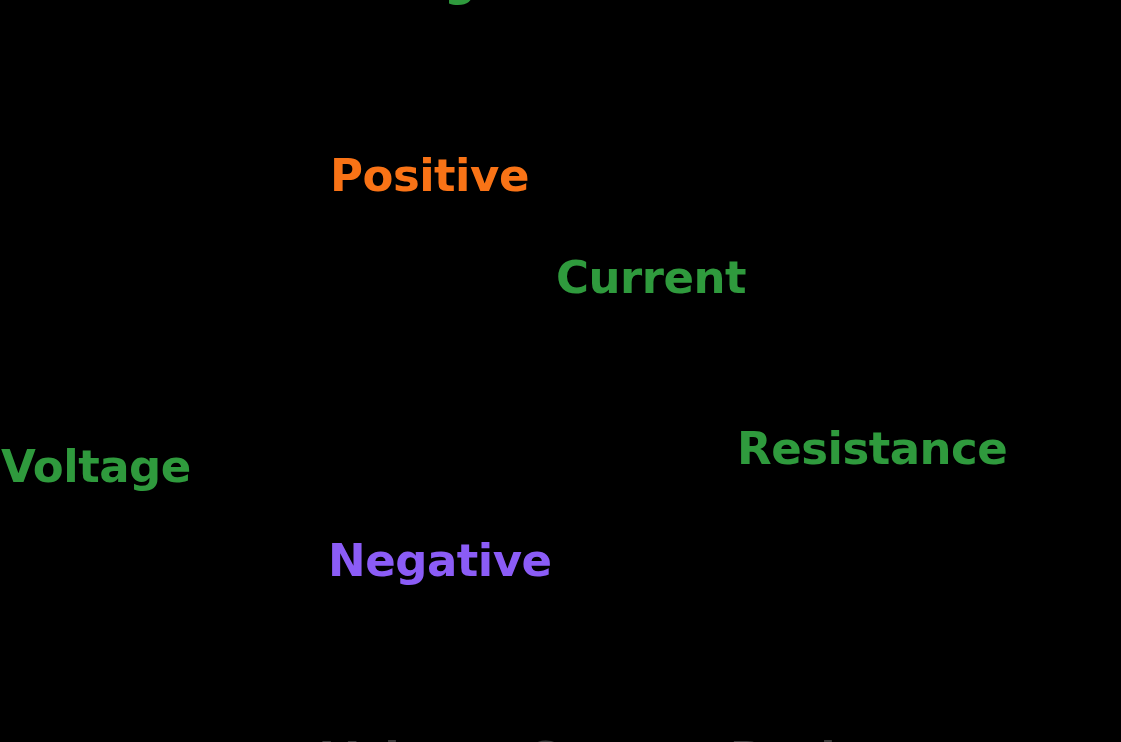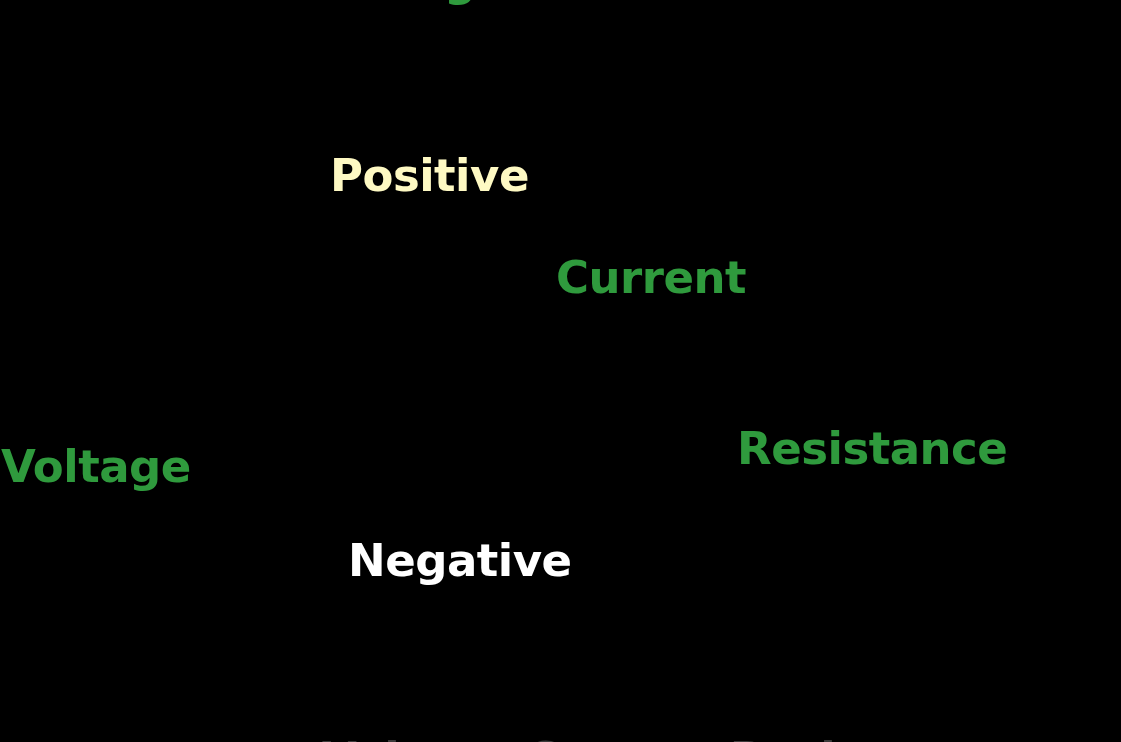--- a/index.html
+++ b/index.html
@@ -76,29 +76,29 @@
 <body>
 
 <div id="canvas" style="width: 1121px; height: 742px; background: rgb(0, 0, 0);">
 
   <div class="clip-band" id="clip-top">
     <div class="inner">
       <span class="tok-green">Voltage</span><span class="sp"></span><span class="tok-green">is</span><span class="sp"></span><span class="tok-red">Resistance</span><span class="sp"></span><span class="tok-dim">times</span><span class="sp"></span><span class="tok-dim">Current</span><span class="sp"></span><span class="sp"></span><span class="sp"></span>
     </div>
   </div>
 
-  <div class="label red" id="lbl-positive" style="left: 330px; top: 153px; color: #fef9c3;">Positive</div>
+  <div class="label red" id="lbl-positive" style="left: 330px; top: 153px; color: #f97316;">Positive</div>
 
   <div class="label green" id="lbl-current" style="left: 556px; top: 255px; color: rgb(47, 154, 61);">Current</div>
 
   <div class="label green" id="lbl-resistance" style="left: 737px; top: 426px; color: rgb(47, 154, 61);">Resistance</div>
 
   <div class="label green" id="lbl-voltage" style="left: 1px; top: 444px; color: rgb(47, 154, 61);">Voltage</div>
 
-  <div class="label red" id="lbl-negative" style="left: 348px; top: 538px; color: #ffffff;">Negative</div>
+  <div class="label red" id="lbl-negative" style="left: 328px; top: 538px; color: #8b5cf6;">Negative</div>
 
   <div class="clip-band" id="clip-bottom">
     <div class="inner">
       <span class="tok-dim">Voltage</span><span class="sp"></span><span class="tok-dim">Current</span><span class="sp"></span><span class="tok-dim">Resistance</span>
     </div>
   </div>
 
 </div>
 
 </body></html>

